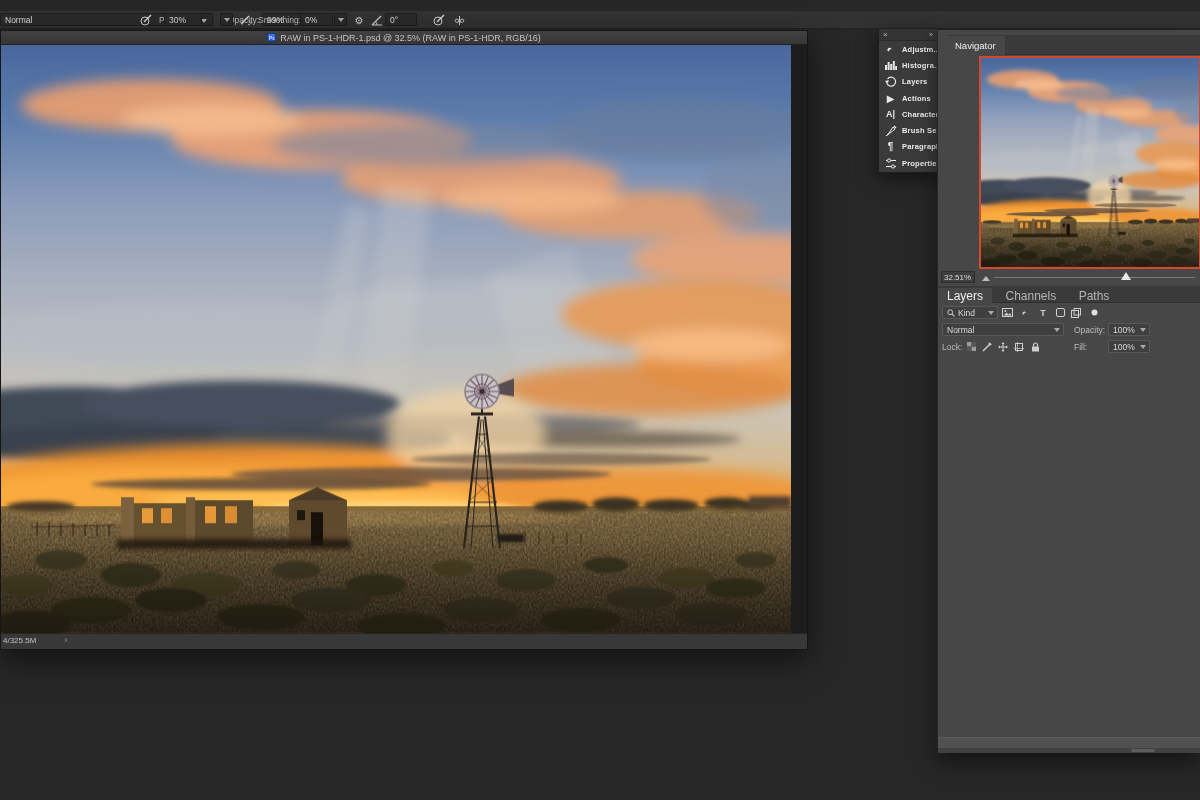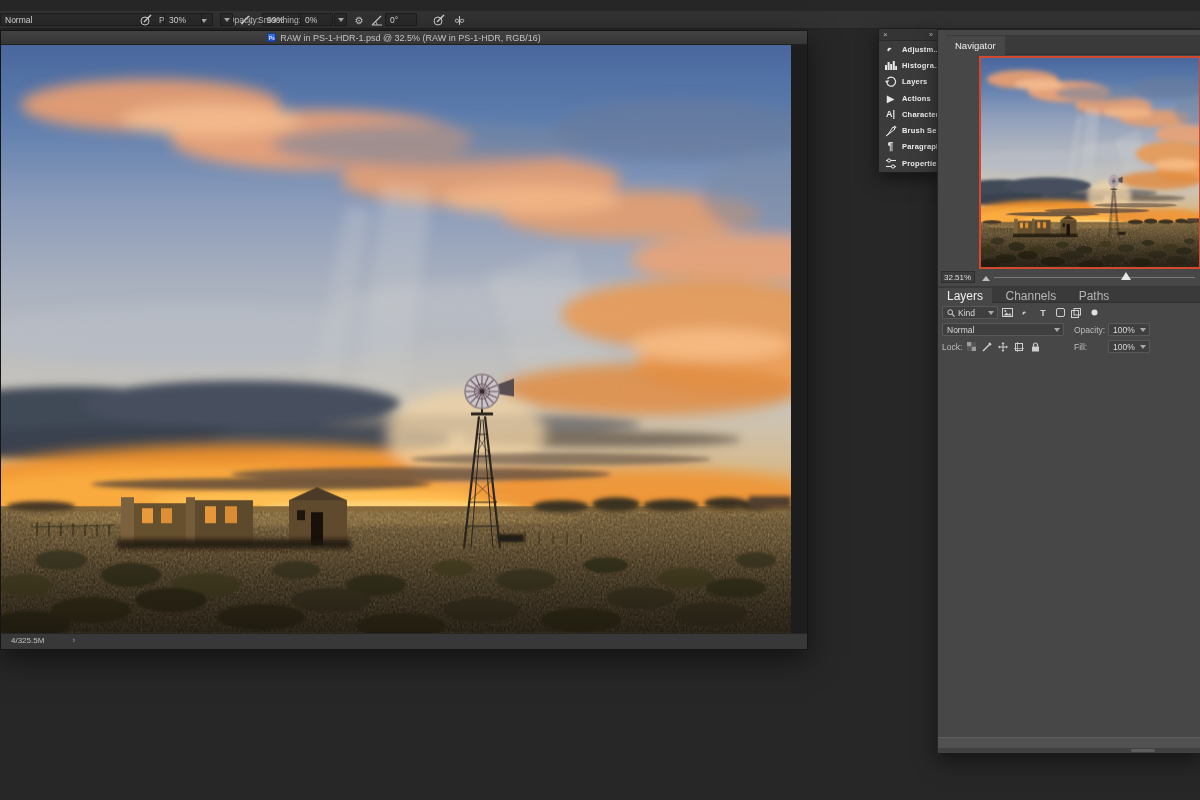--- a/index.html
+++ b/index.html
@@ -370,21 +370,21 @@
     <div id="doctitle" class="abs">
       <span id="psfileicon">Ps</span>
       <span>RAW in PS-1-HDR-1.psd @ 32.5% (RAW in PS-1-HDR, RGB/16)</span>
     </div>
     <div id="doccanvas" class="abs">
       <svg id="docimage" class="abs" viewBox="0 0 790 589" width="790" height="588" preserveAspectRatio="none">
           <use href="#scene"></use>
         </svg>
     </div>
     <div id="docstatus" class="abs">
-      <span style="margin-left:10px">4/325.5M</span>
+      <span style="margin-left:2px">4/325.5M</span>
       <span class="sep">›</span>
     </div>
   </div>
 
   <div id="icondock" class="abs">
     <div id="dockhead">
       <span>×</span>
       <span style="font-size:7px">»</span>
     </div>
     <div class="dock-item">

